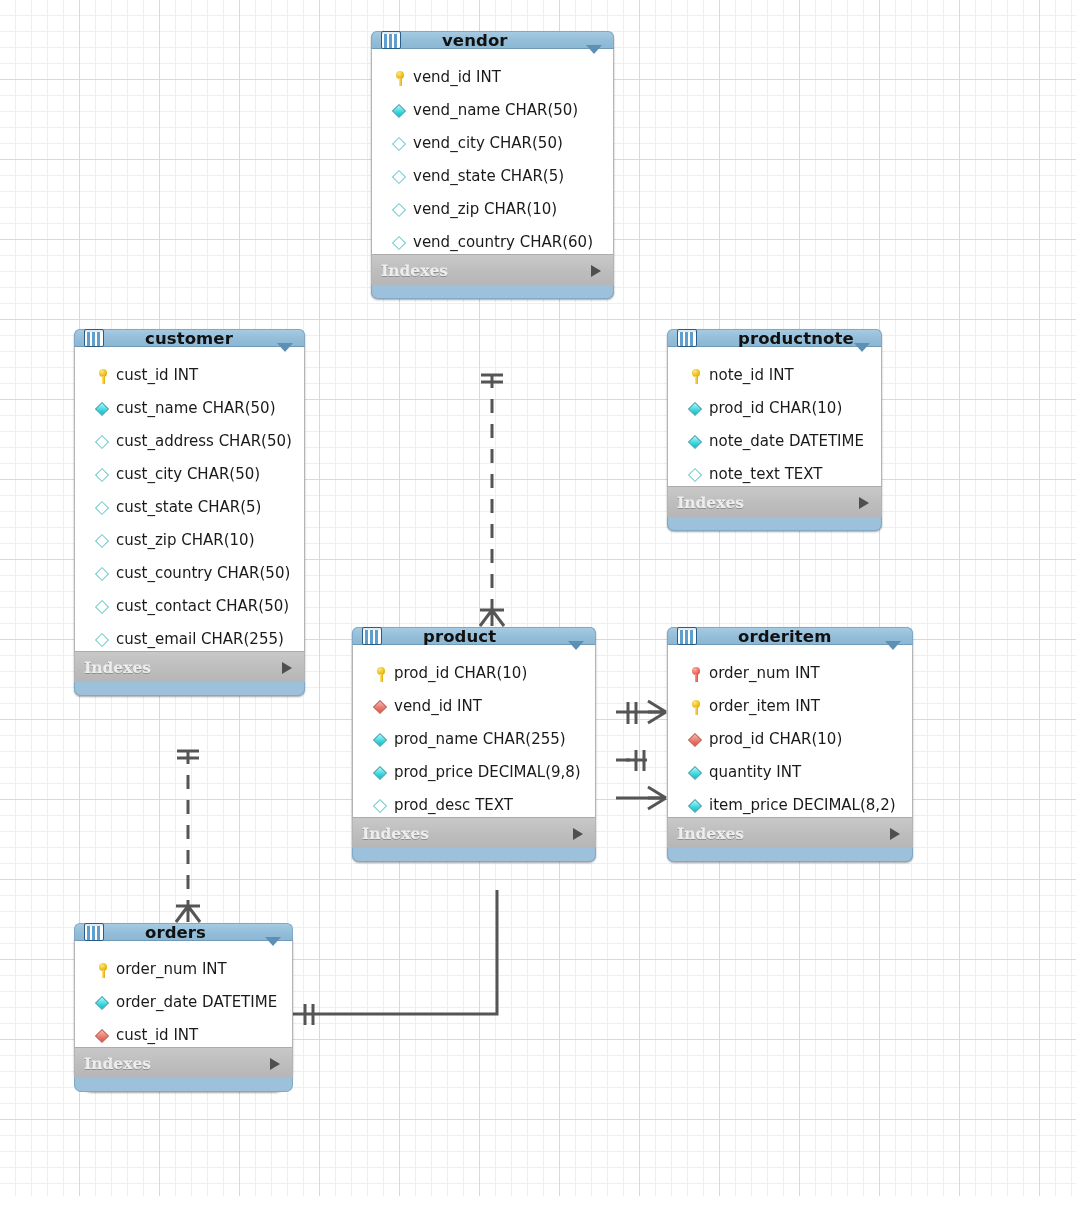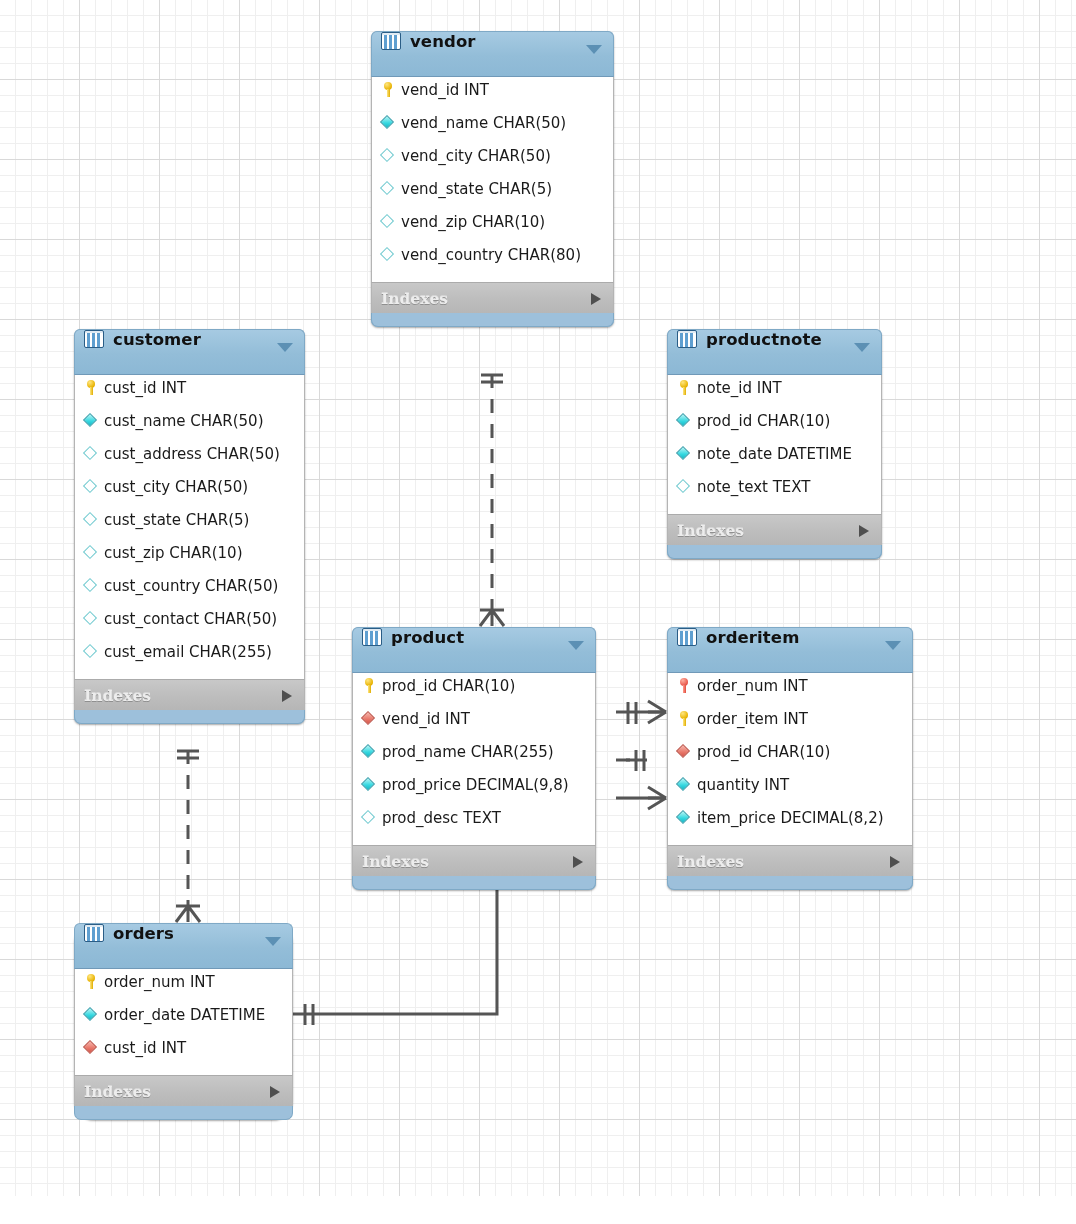--- a/index.html
+++ b/index.html
@@ -36,29 +36,30 @@
 
   
   .tbl{
     position:absolute;
     box-sizing:border-box;
     border-radius:7px;
     background:#9dc0db;
     box-shadow:0 1px 2px rgba(0,0,0,.35);
   }
   .tbl-head{
-    height:46px;
+    height:18px;
     border-radius:6px 6px 0 0;
     background:linear-gradient(to bottom,#a6cae2 0%,#93bdd8 55%,#8cb8d5 100%);
     border:1px solid #7fa9c6;
     border-bottom:1px solid #7099b8;
     box-sizing:border-box;
-    display:flex;
+    display:flex;align-items:center;
     padding:0 8px 0 9px;
     position:relative;
+    gap:32px;
   }
   .tbl-icon{
     width:18px;height:16px;flex:0 0 auto;
     border:1px solid #2a5d86;
     border-radius:2px;
     background:
       linear-gradient(to right,
         #ffffff 0 2px, #5f9fd0 2px 5px, #ffffff 5px 7px,
         #5f9fd0 7px 10px, #ffffff 10px 12px, #5f9fd0 12px 15px,
         #ffffff 15px 16px);
@@ -76,23 +77,23 @@
     border-right:8px solid transparent;
     border-top:9px solid #5c90b4;
   }
   .tbl-body{
     background:#ffffff;
     border-left:1px solid #b4b4b4;
     border-right:1px solid #b4b4b4;
     padding:4px 0 3px 0;
   }
   .col{
-    display:flex;align-items:flex-start;
+    display:flex;align-items:flex-end;
     height:33px;
-    padding-left:9px;
+    padding-left:21px;
     white-space:nowrap;
   }
   .col-txt{
     font-size:15px;color:#1a1a1a;
     margin-left:6px;
     font-family:"DejaVu Sans","Liberation Sans",sans-serif;
   }
   
   .ic{flex:0 0 auto;width:14px;height:16px;position:relative;}
   .ic.key::before{
@@ -232,21 +233,21 @@
           <div class="col">
             <span class="ic dia dia-open"></span>
             <span class="col-txt">vend_state CHAR(5)</span>
           </div>
           <div class="col">
             <span class="ic dia dia-open"></span>
             <span class="col-txt">vend_zip CHAR(10)</span>
           </div>
           <div class="col">
             <span class="ic dia dia-open"></span>
-            <span class="col-txt">vend_country CHAR(80)</span>
+            <span class="col-txt">vend_country CHAR(60)</span>
           </div>
         </div>
         <div class="tbl-foot">
           <span class="foot-txt">Indexes</span>
           <span class="foot-caret"></span>
         </div>
         <div class="tbl-tail"></div>
       </div>
       <div class="tbl" style="left: 74px; top: 329px; width: 231px;">
         <div class="tbl-head">

